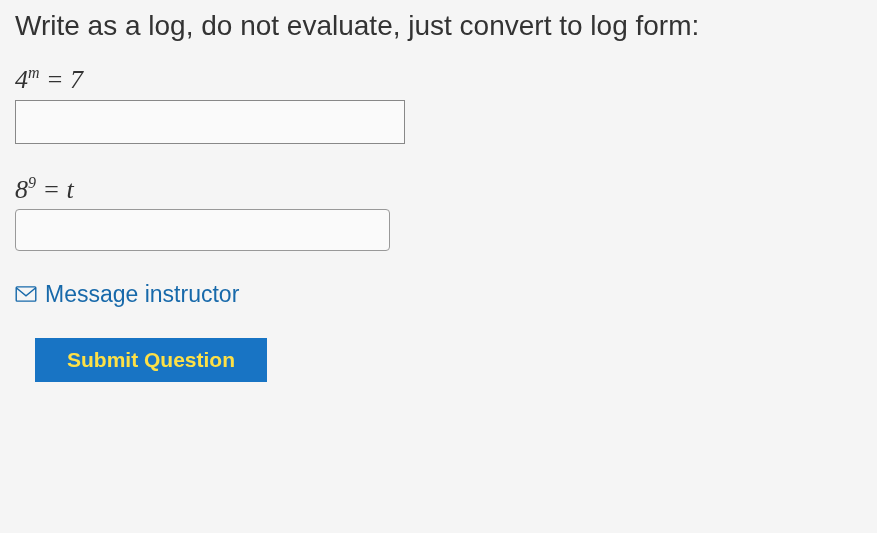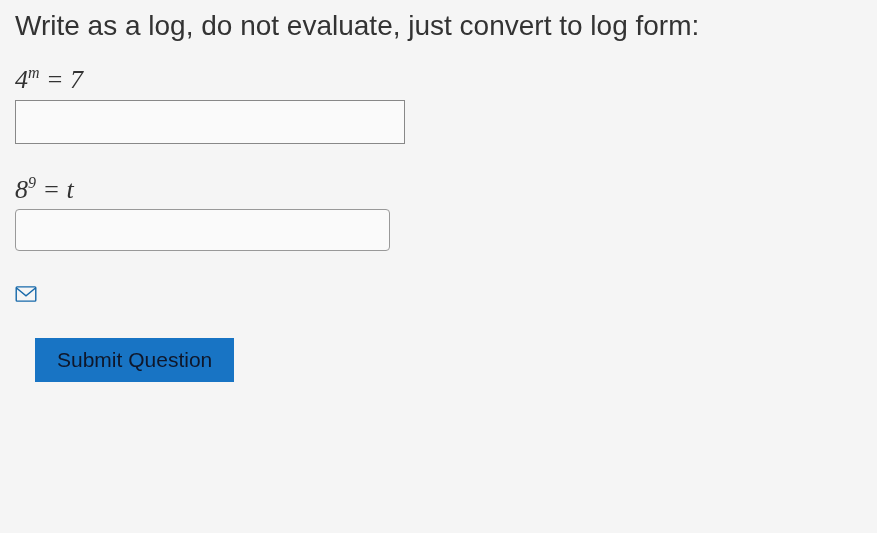--- a/index.html
+++ b/index.html
@@ -75,26 +75,26 @@
       gap: 8px;
       cursor: pointer;
     }
     .mail-icon {
       width: 22px;
       height: 16px;
       display: inline-block;
     }
     .submit-btn {
       background: #1874c4;
-      color: #0f172a;
+      color: #fde047;
       border: none;
       font-size: 21px;
-      padding: 10px 22px;
+      padding: 10px 32px;
       cursor: pointer;
-      font-weight: normal;
+      font-weight: bold;
       margin-left: 20px;
     }
     .eq-block {
       margin-bottom: 5px;
     }
   </style>
 </head>
 <body>
 
 
@@ -114,19 +114,20 @@
 <input type="text" class="answer-input2" value="" style="">
 
 <div class="help-row">
   <a class="help-link">
     <span>
       <svg class="mail-icon" viewBox="0 0 24 18" fill="none" stroke="#1769aa" stroke-width="1.6">
         <rect x="1" y="1" width="22" height="16" rx="1"></rect>
         <path d="M1 2 L12 11 L23 2"></path>
       </svg>
     </span>
+    <span>Message instructor</span>
   </a>
 </div>
 
 <button class="submit-btn">Submit Question</button>
 
 
 
 
 </body></html>

